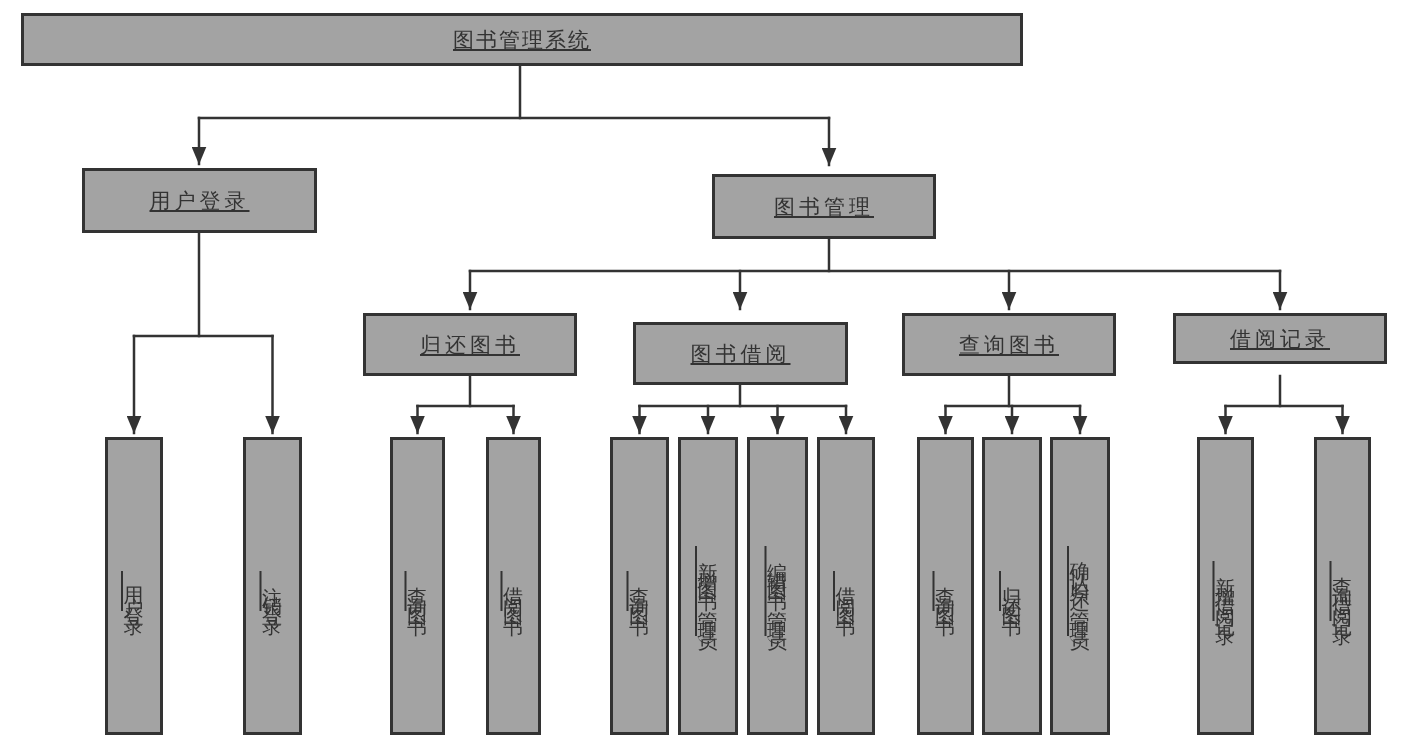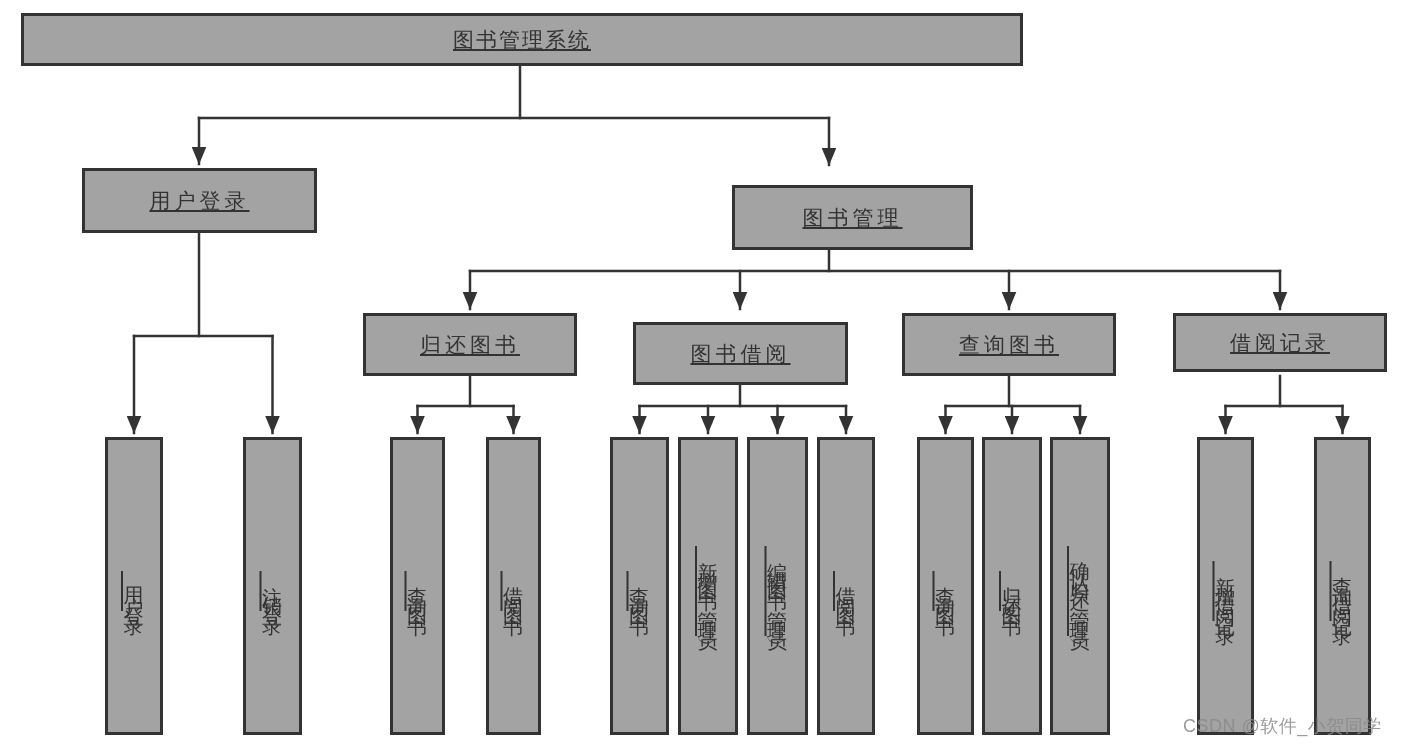--- a/index.html
+++ b/index.html
@@ -78,34 +78,34 @@
     </g>
   </svg>
 
   <div class="node" style="left:21px;top:13px;width:1002px;height:53px;">
     <span class="hlabel">图书管理系统</span>
   </div>
 
   <div class="node" style="left:82px;top:168px;width:235px;height:65px;">
     <span class="hlabel l2">用户登录</span>
   </div>
-  <div class="node" style="left:712px;top:185px;width:241px;height:65px;margin-left:20px;">
+  <div class="node" style="left:712px;top:174px;width:224px;height:65px;">
     <span class="hlabel l2">图书管理</span>
   </div>
 
   <div class="node" style="left:363px;top:313px;width:214px;height:63px;">
     <span class="hlabel l2">归还图书</span>
   </div>
   <div class="node" style="left:633px;top:322px;width:215px;height:63px;">
     <span class="hlabel l2">图书借阅</span>
   </div>
   <div class="node" style="left:902px;top:313px;width:214px;height:63px;">
     <span class="hlabel l2">查询图书</span>
   </div>
-  <div class="node" style="left:1173px;top:313px;width:214px;height:59px;">
+  <div class="node" style="left:1173px;top:313px;width:214px;height:51px;">
     <span class="hlabel l2">借阅记录</span>
   </div>
 
   <div class="node" style="left:105px;top:437px;width:58px;height:298px;">
     <span class="vlabel">用户登录</span>
   </div>
   <div class="node" style="left:243px;top:437px;width:59px;height:298px;">
     <span class="vlabel">注销登录</span>
   </div>
 
@@ -139,15 +139,14 @@
     <span class="vlabel">确认归还（管理员）</span>
   </div>
 
   <div class="node" style="left:1197px;top:437px;width:57px;height:298px;">
     <span class="vlabel">新增借阅记录</span>
   </div>
   <div class="node" style="left:1314px;top:437px;width:57px;height:298px;">
     <span class="vlabel">查询借阅记录</span>
   </div>
 
-  <div class="watermark">CSDN @软件_小贺同学</div>
 
 </div>
 
 </body></html>

